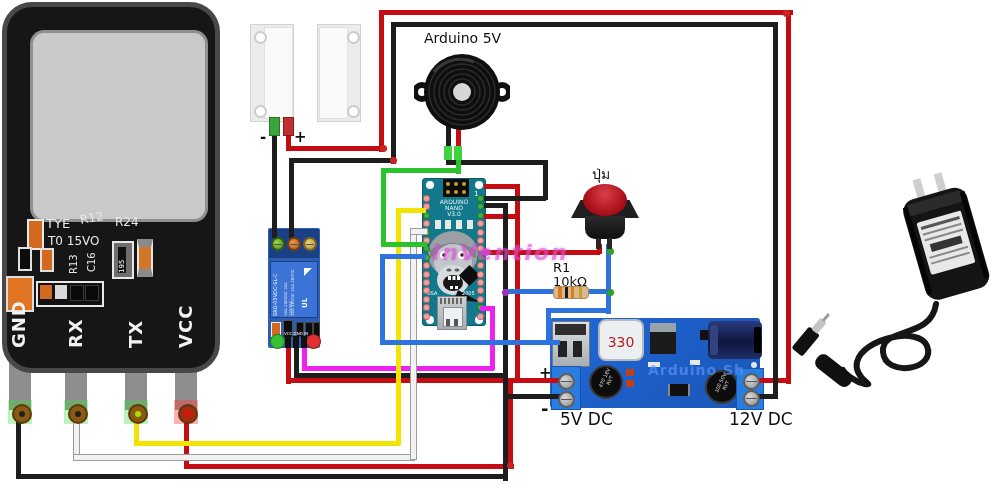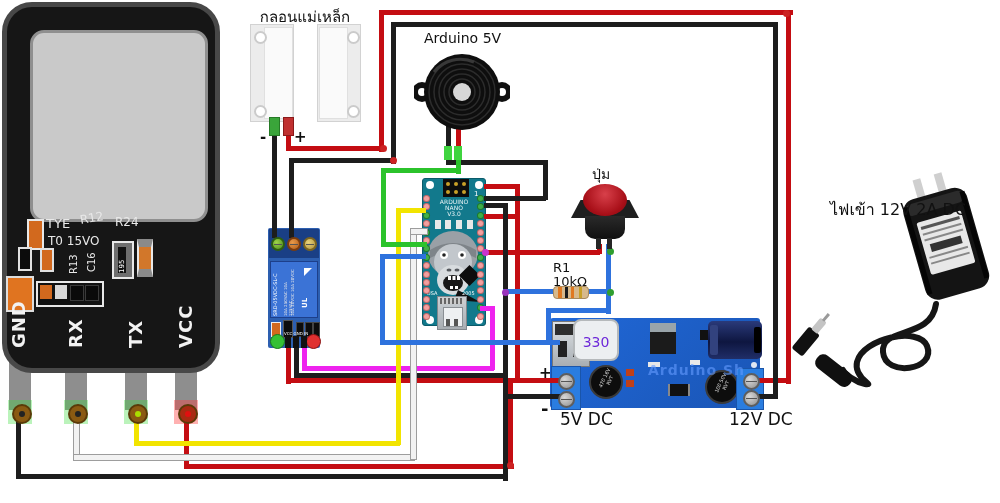--- a/index.html
+++ b/index.html
@@ -76,21 +76,20 @@
   <div class="pad" style="left:68px;top:404px;">
       <i></i>
     </div>
   <div class="pad" style="left:128px;top:404px;">
       <i style="background:#ad0;"></i>
     </div>
   <div class="pad" style="left:178px;top:404px;background:#a82a12;">
       <i style="background:#e01010;"></i>
     </div>
 
-  <div class="lbl" style="left:245px;top:5px;width:120px;text-align:center;font-size:15px;">กลอนแม่เหล็ก</div>
   <div class="abs" style="left:250px;top:24px;width:42px;height:96px;background:#ececec;border:1px solid #d2d2d2;z-index:10;">
     <i style="position:absolute;left:13px;top:2px;width:27px;height:90px;background:#fafafa;border:1px solid #e0e0e0;"></i>
     <i style="position:absolute;left:3px;top:6px;width:9px;height:9px;border-radius:50%;background:#fff;border:2px solid #cbcbcb;"></i>
     <i style="position:absolute;left:3px;top:80px;width:9px;height:9px;border-radius:50%;background:#fff;border:2px solid #cbcbcb;"></i>
   </div>
   <div class="abs" style="left:317px;top:24px;width:42px;height:96px;background:#ececec;border:1px solid #d2d2d2;z-index:10;">
     <i style="position:absolute;left:1px;top:2px;width:27px;height:90px;background:#fafafa;border:1px solid #e0e0e0;"></i>
     <i style="position:absolute;left:29px;top:6px;width:9px;height:9px;border-radius:50%;background:#fff;border:2px solid #cbcbcb;"></i>
     <i style="position:absolute;left:29px;top:80px;width:9px;height:9px;border-radius:50%;background:#fff;border:2px solid #cbcbcb;"></i>
   </div>
@@ -213,22 +212,22 @@
     <i style="position:absolute;left:25px;top:0;width:3px;height:100%;background:#c8a028;"></i>
   </div>
 
   <div class="abs" style="left:550px;top:318px;width:210px;height:90px;background:linear-gradient(135deg,#2068d8,#1a55b5);
               border-radius:3px;z-index:10;"></div>
   <div class="abs" style="left:552px;top:321px;width:38px;height:46px;background:linear-gradient(#dde1e4,#a8aeb3);border:1px solid #777;z-index:11;box-sizing:border-box;">
     <i style="position:absolute;left:2px;top:2px;width:31px;height:11px;background:#2e2e2e;"></i>
     <i style="position:absolute;left:5px;top:19px;width:9px;height:16px;background:#222;"></i>
     <i style="position:absolute;left:20px;top:19px;width:9px;height:16px;background:#222;"></i>
   </div>
-  <div class="abs" style="left:573px;top:319px;width:46px;height:42px;background:#eceff1;border:2px solid #b5b9bb;border-radius:8px;z-index:11;
-              text-align:center;line-height:42px;font-size:14px;color:#6d28d9;box-sizing:border-box;">330</div>
+  <div class="abs" style="left:598px;top:319px;width:46px;height:42px;background:#eceff1;border:2px solid #b5b9bb;border-radius:8px;z-index:11;
+              text-align:center;line-height:42px;font-size:14px;color:#b91c1c;box-sizing:border-box;">330</div>
   <div class="abs" style="left:650px;top:323px;width:26px;height:9px;background:#99a4aa;z-index:11;"></div>
   <div class="abs" style="left:650px;top:332px;width:26px;height:22px;background:#1b1b1b;z-index:11;"></div>
   <div class="abs" style="left:700px;top:330px;width:14px;height:10px;background:#111;z-index:11;"></div>
   <div class="abs" style="left:708px;top:321px;width:54px;height:38px;background:linear-gradient(#2a3a7a,#0e1640 55%,#202e68);border-radius:5px;z-index:11;">
     <i style="position:absolute;right:1px;top:6px;width:7px;height:26px;background:#000;border-radius:2px;"></i>
     <i style="position:absolute;left:2px;top:4px;width:8px;height:30px;background:#32427e;border-radius:2px;"></i>
   </div>
   <div class="abs" style="left:589px;top:365px;width:34px;height:34px;border-radius:50%;background:#0d0d0d;border:2px solid #3a3a3a;z-index:11;box-sizing:border-box;">
     <span style="position:absolute;left:3px;top:6px;width:26px;font-size:5px;color:#ddd;transform:rotate(-65deg);display:block;text-align:center;">470 16V RVT</span>
   </div>
@@ -246,21 +245,20 @@
   <div class="screw" actable="false" style="left:558px;top:373px;width:13px;height:13px;"></div>
   <div class="screw" style="left:558px;top:391px;width:13px;height:13px;"></div>
   <div class="abs" style="left:736px;top:368px;width:28px;height:42px;background:#2a7de0;border:1px solid #1a55aa;z-index:12;box-sizing:border-box;"></div>
   <div class="screw" style="left:743px;top:373px;width:13px;height:13px;"></div>
   <div class="screw" style="left:743px;top:390px;width:13px;height:13px;"></div>
   <div class="lbl" style="left:539px;top:364px;font-size:15px;font-weight:bold;">+</div>
   <div class="lbl" style="left:541px;top:398px;font-size:18px;font-weight:bold;">-</div>
   <div class="lbl" style="left:560px;top:409px;font-size:17px;">5V DC</div>
   <div class="lbl" style="left:729px;top:409px;font-size:17px;">12V DC</div>
 
-  <div class="lbl" style="left:830px;top:197px;font-size:16px;">ไฟเข้า 12V 2A DC</div>
   <svg class="abs" style="left:785px;top:158px;z-index:10;" width="215" height="245" viewBox="0 0 215 245">
     <g transform="rotate(-16 160 85)">
       <rect x="146" y="16" width="8" height="24" fill="#cfcfcf"></rect>
       <rect x="168" y="16" width="8" height="24" fill="#cfcfcf"></rect>
       <rect x="128" y="34" width="66" height="104" rx="13" fill="#141414"></rect>
       <rect x="132" y="38" width="58" height="12" rx="5" fill="#2b2b2b"></rect>
       <rect x="138" y="58" width="46" height="54" rx="2" fill="#e8e8e8"></rect>
       <rect x="141" y="63" width="40" height="3" fill="#555"></rect>
       <rect x="141" y="70" width="40" height="2" fill="#888"></rect>
       <rect x="141" y="76" width="40" height="2" fill="#888"></rect>
@@ -274,20 +272,22 @@
     <g transform="rotate(38 48 212)">
       <rect x="28" y="204" width="42" height="16" rx="7" fill="#101010"></rect>
     </g>
     <g transform="rotate(40 22 182)">
       <rect x="15" y="170" width="14" height="28" rx="3" fill="#111"></rect>
       <rect x="18" y="156" width="8" height="15" rx="2" fill="#c4c4c4"></rect>
       <rect x="20.5" y="148" width="3" height="9" fill="#9a9a9a"></rect>
     </g>
   </svg>
 
+  <div class="wm" style="left:432px;top:240px;font-size:22px;font-style:italic;color:rgba(216,78,208,0.5);
+              text-shadow:0 0 3px rgba(216,78,208,0.45);letter-spacing:2px;">InVention</div>
   <div class="wm" style="left:648px;top:362px;font-size:14px;color:rgba(100,155,255,0.6);letter-spacing:1px;">Arduino Sh</div>
 
 <div class="w red h" style="left: 381px; top: 10px; width: 412px;"></div>
     <div class="w red v" style="left: 786px; top: 10px; height: 374px;"></div>
     <div class="w red h" style="left: 750px; top: 378px; width: 40px;"></div>
     <div class="w red v" style="left: 379px; top: 10px; height: 142px;"></div>
     <div class="w red h" style="left: 286px; top: 146px; width: 98px;"></div>
     <div class="w red v" style="left: 286px; top: 130px; height: 20px;"></div>
     <div class="w red v" style="left: 286px; top: 348px; height: 36px;"></div>
     <div class="w red h" style="left: 286px; top: 378px; width: 282px;"></div>

